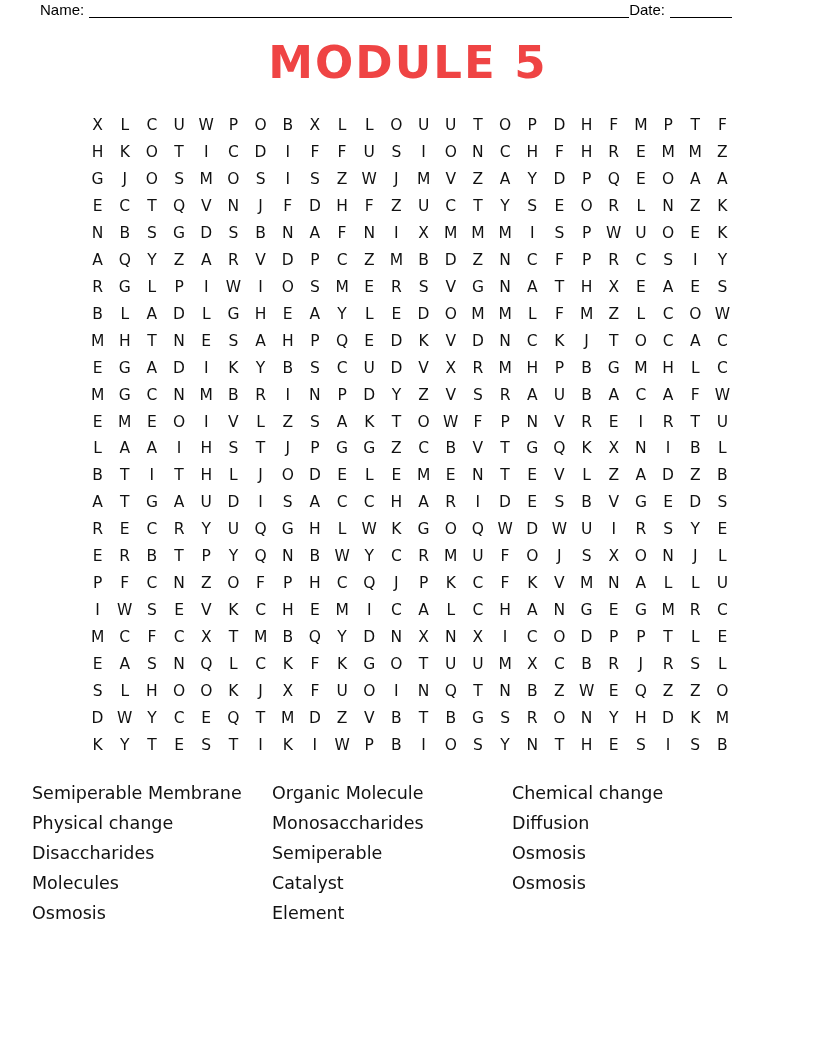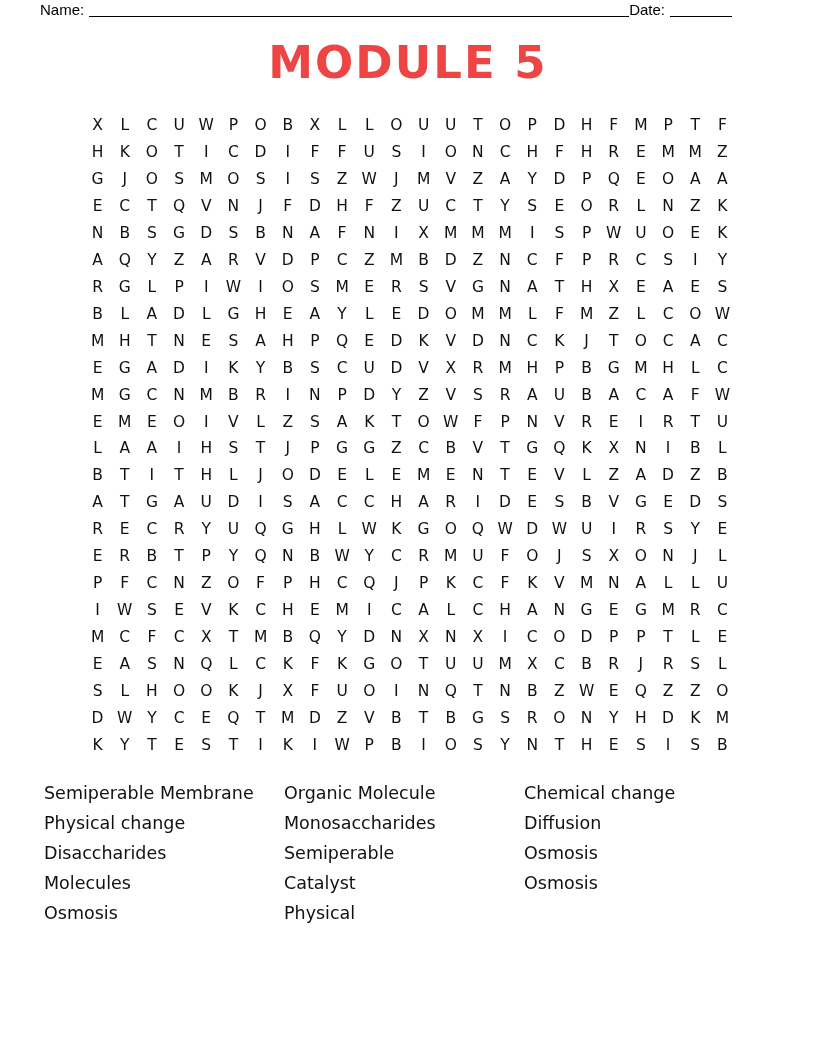--- a/index.html
+++ b/index.html
@@ -9,21 +9,21 @@
     position: relative;
     font-family: "DejaVu Sans", sans-serif;
     color: #000000;
     overflow: hidden;
   }
 
   
   .topline {
     position: absolute;
     left: 40px; top: 2px; width: 692px;
-    display: flex; align-items: flex-start;
+    display: flex; align-items: center;
     font-family: "Liberation Sans", sans-serif;
     font-size: 15px; color: #000;
   }
   .topline .lbl { line-height: 16px; }
   .blank-line {
     border-bottom: 1.6px solid #000;
     height: 15px;
   }
   .name-line { flex: 1; margin-left: 5px; }
   .date-lbl { }
@@ -56,21 +56,21 @@
     justify-content: center;
     font-size: 15.5px;
     font-weight: 500;
     font-family: "DejaVu Sans", sans-serif;
     color: #111;
   }
 
   
   .words {
     position: absolute;
-    left: 44px; top: 779px;
+    left: 32px; top: 779px;
     width: 720px;
     display: flex;
   }
   .word-col { width: 240px; }
   .word-col:last-child { width: auto; }
   .word {
     font-size: 17.5px;
     line-height: 29.9px;
     font-weight: 500;
     color: #111;
@@ -674,21 +674,21 @@
       <div class="word">Physical change</div>
       <div class="word">Disaccharides</div>
       <div class="word">Molecules</div>
       <div class="word">Osmosis</div>
     </div>
   <div class="word-col">
       <div class="word">Organic Molecule</div>
       <div class="word">Monosaccharides</div>
       <div class="word">Semiperable</div>
       <div class="word">Catalyst</div>
-      <div class="word">Physical</div>
+      <div class="word">Element</div>
     </div>
   <div class="word-col">
       <div class="word">Chemical change</div>
       <div class="word">Diffusion</div>
       <div class="word">Osmosis</div>
       <div class="word">Osmosis</div>
     </div>
 </div>
 
 </body></html>

